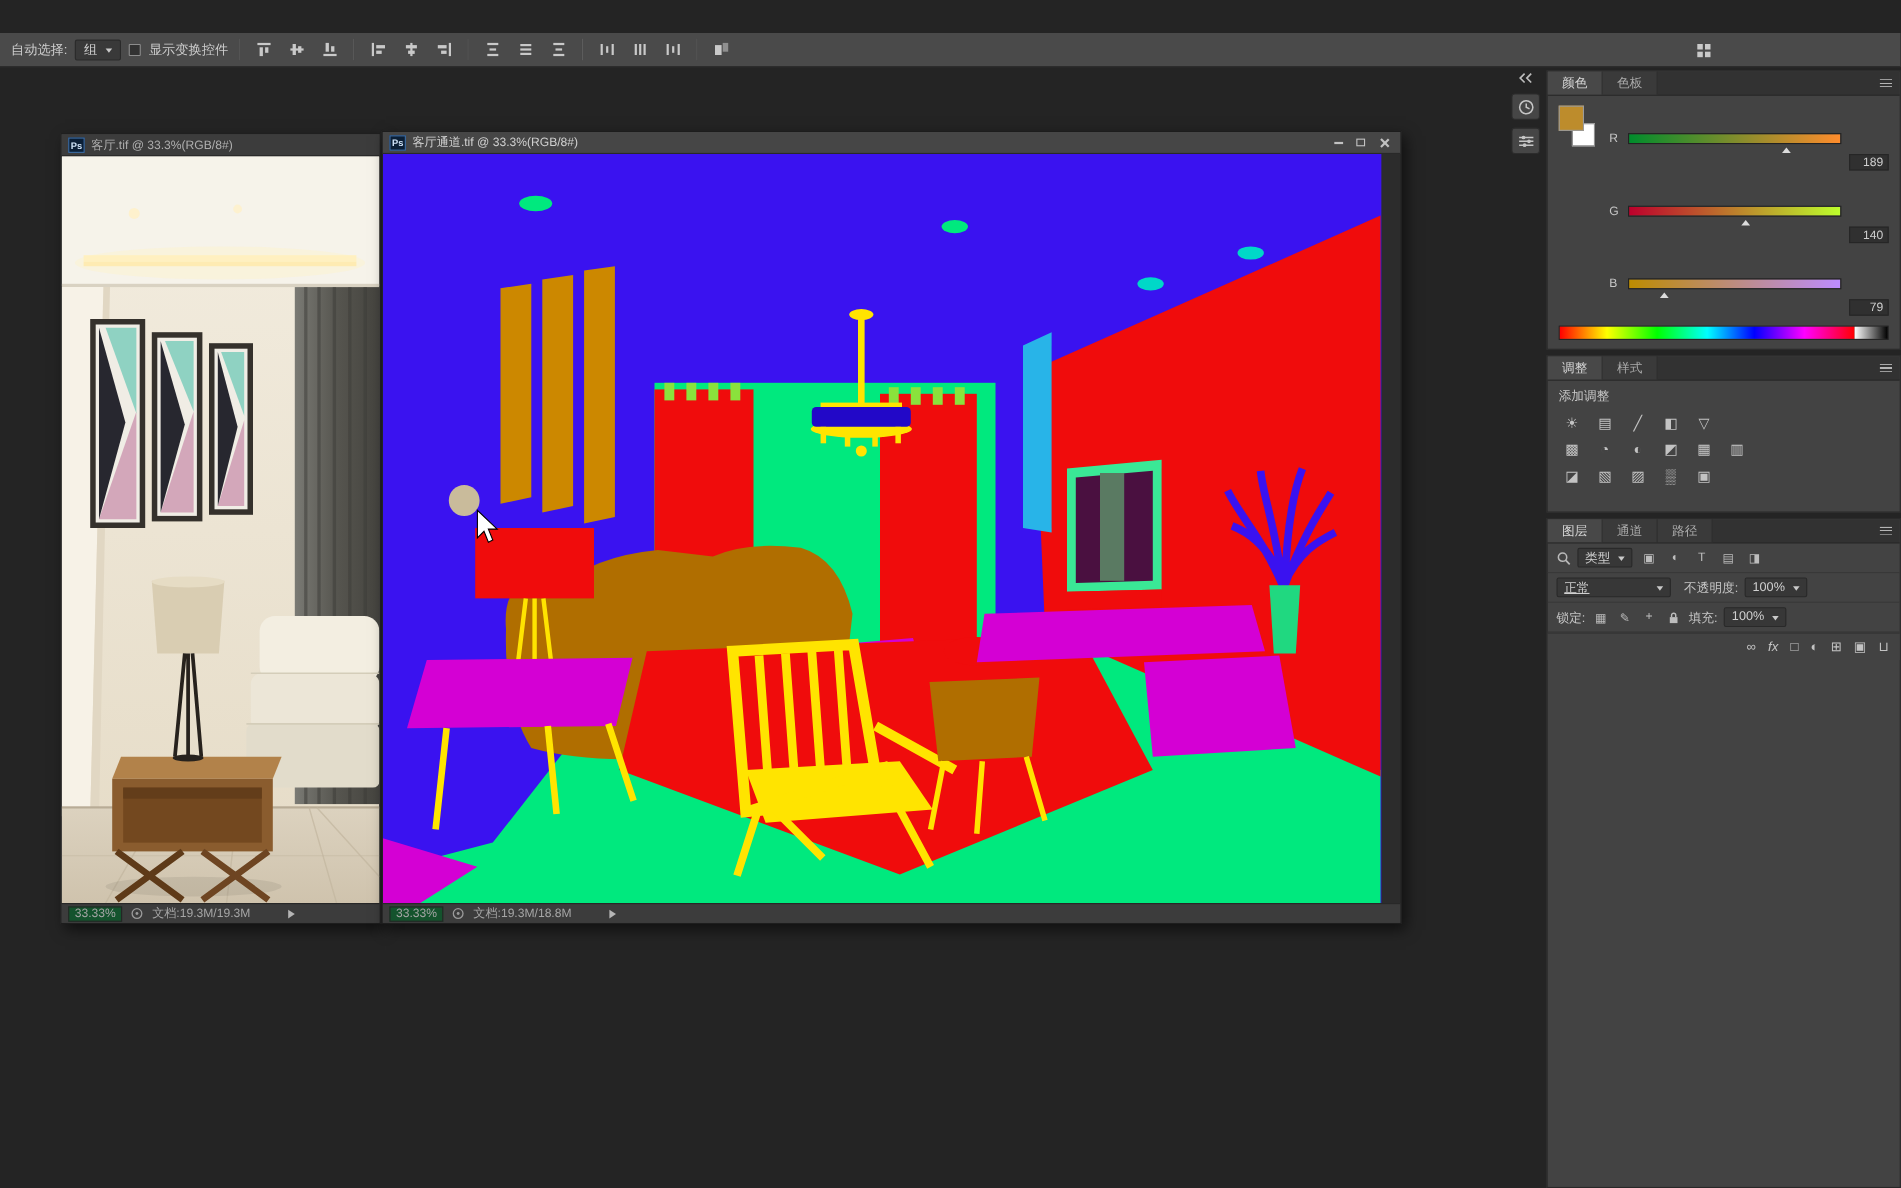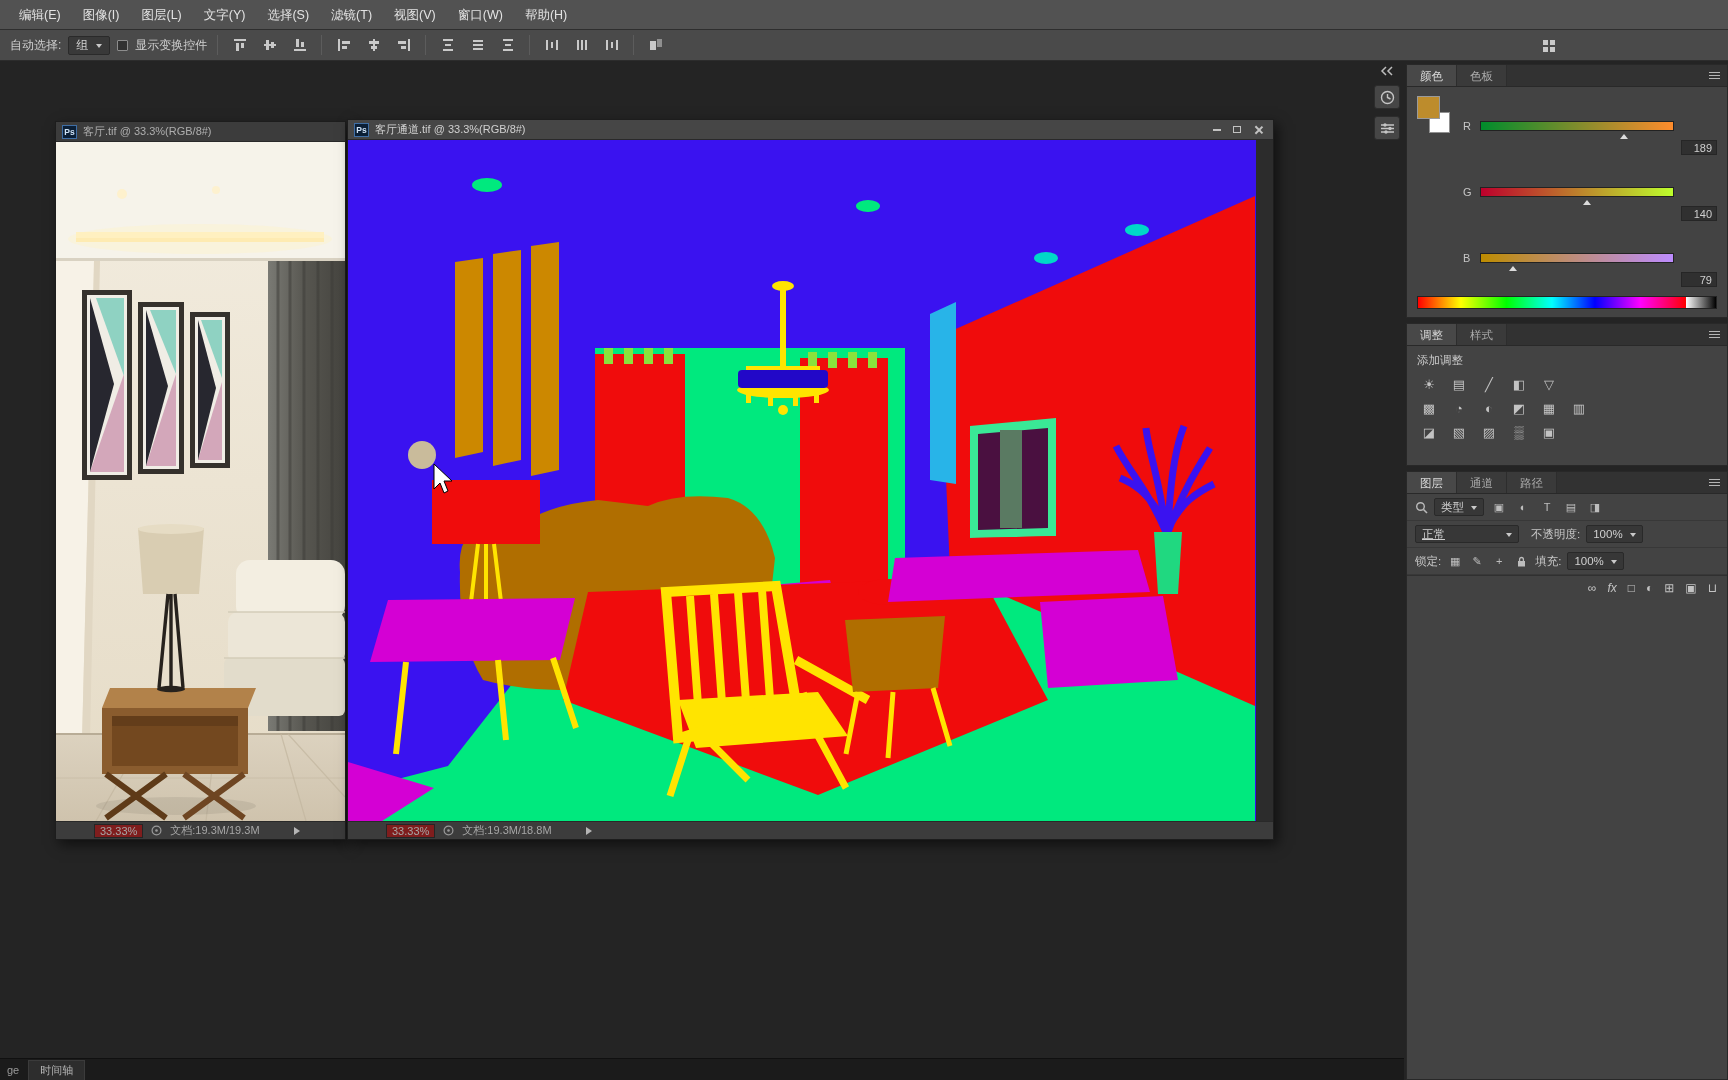--- a/index.html
+++ b/index.html
@@ -37,21 +37,21 @@
   .winbtns { margin-left:auto; display:flex; align-items:center; gap:12px; padding-right:4px; }
   .wb-min { width:8px; height:2px; background:#c2c2c2; }
   .wb-restore { width:8px; height:7px; border:1px solid #c2c2c2; }
   .wb-close { position:relative; width:10px; height:10px; }
   .wb-close::before, .wb-close::after { content:""; position:absolute; left:4.5px; top:0; width:1.6px; height:10px; background:#c2c2c2; }
   .wb-close::before { transform:rotate(45deg); } .wb-close::after { transform:rotate(-45deg); }
   .doccanvas { flex:1; position:relative; background:#2c2c2c; overflow:hidden; }
   .doccanvas svg { display:block; }
   .docstatus { height:18px; background:#3c3c3c; border-top:1px solid #292929; display:flex; align-items:center;
                gap:8px; padding:0 6px; font-size:11px; color:#a6a6a6; flex:none; white-space:nowrap; }
-  .zoombox { background:#7f1d1d; border:1px solid #252525; height:14px; line-height:13px; padding:0 5px; min-width:48px;margin-left:32px; }
+  .zoombox { background:#14532d; border:1px solid #252525; height:14px; line-height:13px; padding:0 5px; min-width:48px; }
   .tri-right { width:0; height:0; border-left:6px solid #b5b5b5; border-top:4px solid transparent; border-bottom:4px solid transparent; margin-left:26px; }
 
   
   .minidock { position:absolute; top:64px; right:324px; width:34px; display:flex; flex-direction:column;
               align-items:center; gap:7px; z-index:50; }
   .minibtn { width:26px; height:24px; background:#464646; border:1px solid #2c2c2c; border-radius:3px;
              display:flex; align-items:center; justify-content:center; }
   .collapsebtn { width:26px; height:14px; display:flex; align-items:center; justify-content:center; }
 
   
@@ -118,31 +118,20 @@
   .bottombar { position:absolute; left:0; bottom:0; width:1404px; height:22px; background:#1b1b1b;
                border-top:1px solid #101010; display:flex; align-items:center; gap:9px; padding:0 7px;
                font-size:11px; color:#9a9a9a; z-index:55; }
   .timelinetab { background:#2d2d2d; border:1px solid #3b3b3b; border-bottom:none; padding:2px 11px; color:#b3b3b3; }
 </style>
 </head>
 <body>
 
 <div class="screen">
 
-  <div class="menubar">
-    <span class="mi">编辑(E)</span>
-    <span class="mi">图像(I)</span>
-    <span class="mi">图层(L)</span>
-    <span class="mi">文字(Y)</span>
-    <span class="mi">选择(S)</span>
-    <span class="mi">滤镜(T)</span>
-    <span class="mi">视图(V)</span>
-    <span class="mi">窗口(W)</span>
-    <span class="mi">帮助(H)</span>
-  </div>
 
   <div class="optbar" style="position:absolute;">
     <span>自动选择:</span>
     <span class="selectbox">
       <span>组</span>
       <span class="chev"></span>
     </span>
     <span class="checkbox"></span>
     <span>显示变换控件</span>
     <span class="vsep"></span>
@@ -605,18 +594,14 @@
         <span class="footico" style="font-style:italic;">fx</span>
         <span class="footico">□</span>
         <span class="footico">◐</span>
         <span class="footico">⊞</span>
         <span class="footico">▣</span>
         <span class="footico">⊔</span>
       </div>
     </div>
   </div>
 
-  <div class="bottombar">
-    <span>ge</span>
-    <span class="timelinetab">时间轴</span>
-  </div>
 
 </div>
 
 </body></html>

